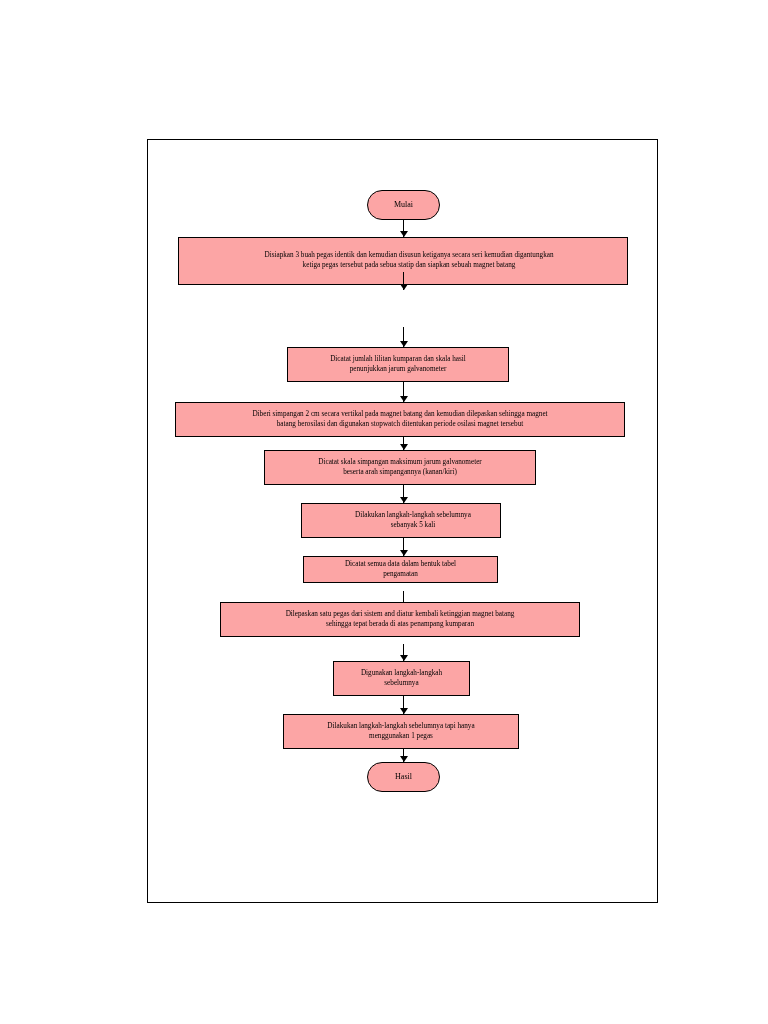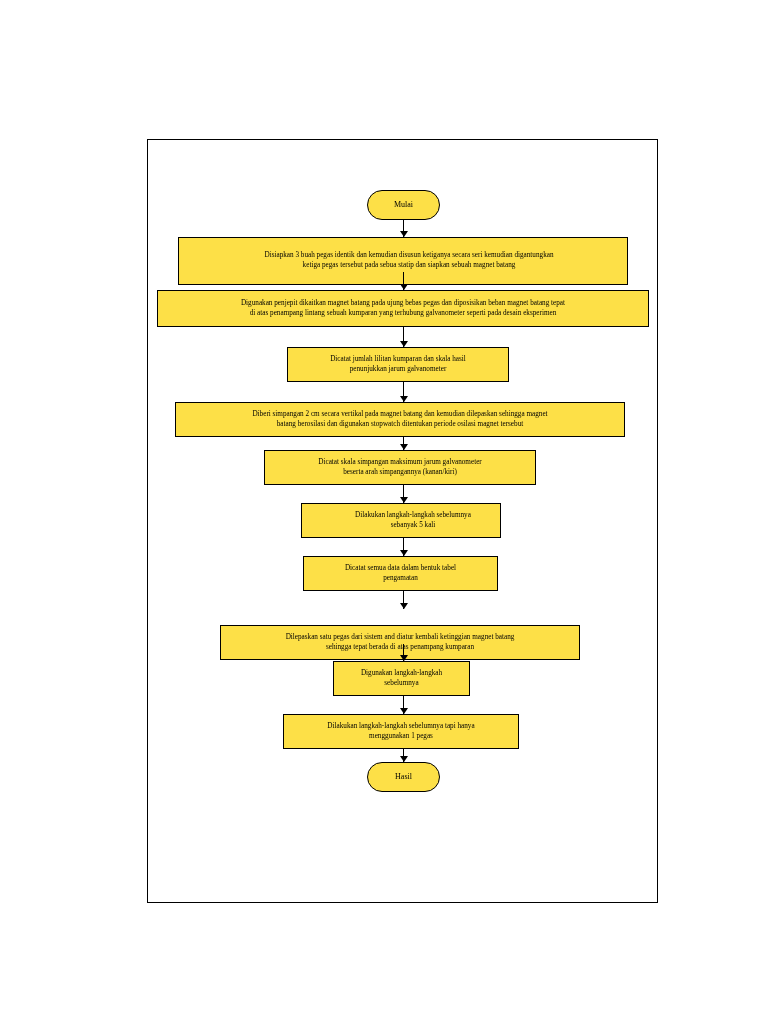--- a/index.html
+++ b/index.html
@@ -27,21 +27,21 @@
     top: 139px;
     width: 511px;
     height: 764px;
     border: 1px solid #000000;
     box-sizing: border-box;
   }
   .node {
     position: absolute;
     box-sizing: border-box;
     border: 1px solid #000000;
-    background: #fde047;
+    background: #fca5a5;
     display: flex;
     align-items: center;
     justify-content: center;
     text-align: center;
     line-height: 1.35;
     font-size: 7.2px;
     padding: 2px 4px;
   }
   .terminator {
     border-radius: 999px;
@@ -77,24 +77,20 @@
     <div class="connector" style="left:255px; top:80px; height:17px;"></div>
     <div class="arrowhead" style="left:251.5px; top:91px;"></div>
 
     <div class="node" style="left:30px; top:97px; width:450px; height:48px;padding-left:16px;">
       <span class="nodetext">Disiapkan 3 buah pegas identik dan kemudian disusun ketiganya secara seri kemudian digantungkan
 ketiga pegas tersebut pada sebua statip dan siapkan sebuah magnet batang</span>
     </div>
     <div class="connector" style="left:255px; top:132px; height:18px;"></div>
     <div class="arrowhead" style="left:251.5px; top:144px;"></div>
 
-    <div class="node" style="left:9px; top:150px; width:492px; height:37px;">
-      <span class="nodetext">Digunakan penjepit dikaitkan magnet batang pada ujung bebas pegas dan diposisikan beban magnet batang tepat
-di atas penampang lintang sebuah kumparan yang terhubung galvanometer seperti pada desain eksperimen</span>
-    </div>
     <div class="connector" style="left:255px; top:187px; height:20px;"></div>
     <div class="arrowhead" style="left:251.5px; top:201px;"></div>
 
     <div class="node" style="left:139px; top:207px; width:222px; height:35px;">
       <span class="nodetext">Dicatat jumlah lilitan kumparan dan skala hasil
 penunjukkan jarum galvanometer</span>
     </div>
     <div class="connector" style="left:255px; top:242px; height:20px;"></div>
     <div class="arrowhead" style="left:251.5px; top:256px;"></div>
 
@@ -112,28 +108,28 @@
     <div class="connector" style="left:255px; top:345px; height:18px;"></div>
     <div class="arrowhead" style="left:251.5px; top:357px;"></div>
 
     <div class="node" style="left:153px; top:363px; width:200px; height:35px;padding-left:28px;">
       <span class="nodetext">Dilakukan langkah-langkah sebelumnya
 sebanyak 5 kali</span>
     </div>
     <div class="connector" style="left:255px; top:398px; height:18px;"></div>
     <div class="arrowhead" style="left:251.5px; top:410px;"></div>
 
-    <div class="node" style="left:155px; top:416px; width:195px; height:35px;">
+    <div class="node" style="left:155px; top:416px; width:195px; height:27px;">
       <span class="nodetext">Dicatat semua data dalam bentuk tabel
 pengamatan</span>
     </div>
     <div class="connector" style="left:255px; top:451px; height:18px;"></div>
     <div class="arrowhead" style="left:251.5px; top:463px;"></div>
 
-    <div class="node" style="left:72px; top:485px; width:360px; height:35px;">
+    <div class="node" style="left:72px; top:462px; width:360px; height:35px;">
       <span class="nodetext">Dilepaskan satu pegas dari sistem and diatur kembali ketinggian magnet batang
 sehingga tepat berada di atas penampang kumparan</span>
     </div>
     <div class="connector" style="left:255px; top:504px; height:17px;"></div>
     <div class="arrowhead" style="left:251.5px; top:515px;"></div>
 
     <div class="node" style="left:185px; top:521px; width:137px; height:35px;">
       <span class="nodetext">Digunakan langkah-langkah
 sebelumnya</span>
     </div>

